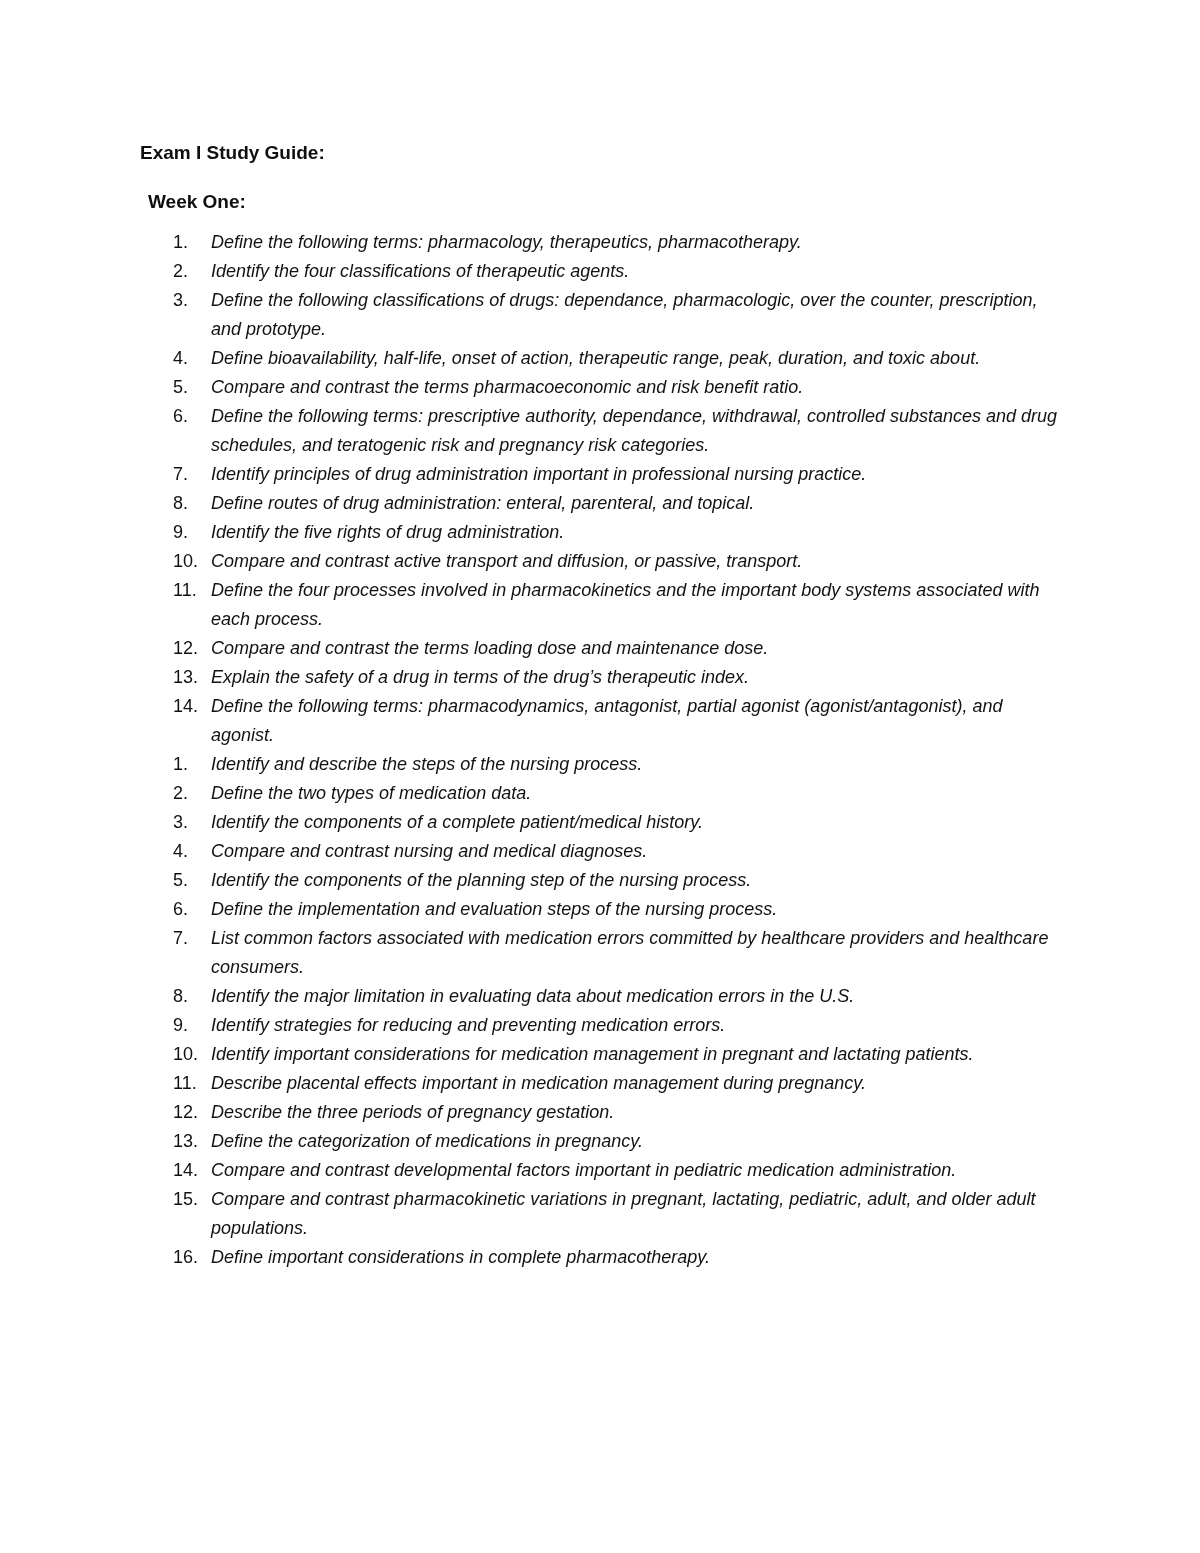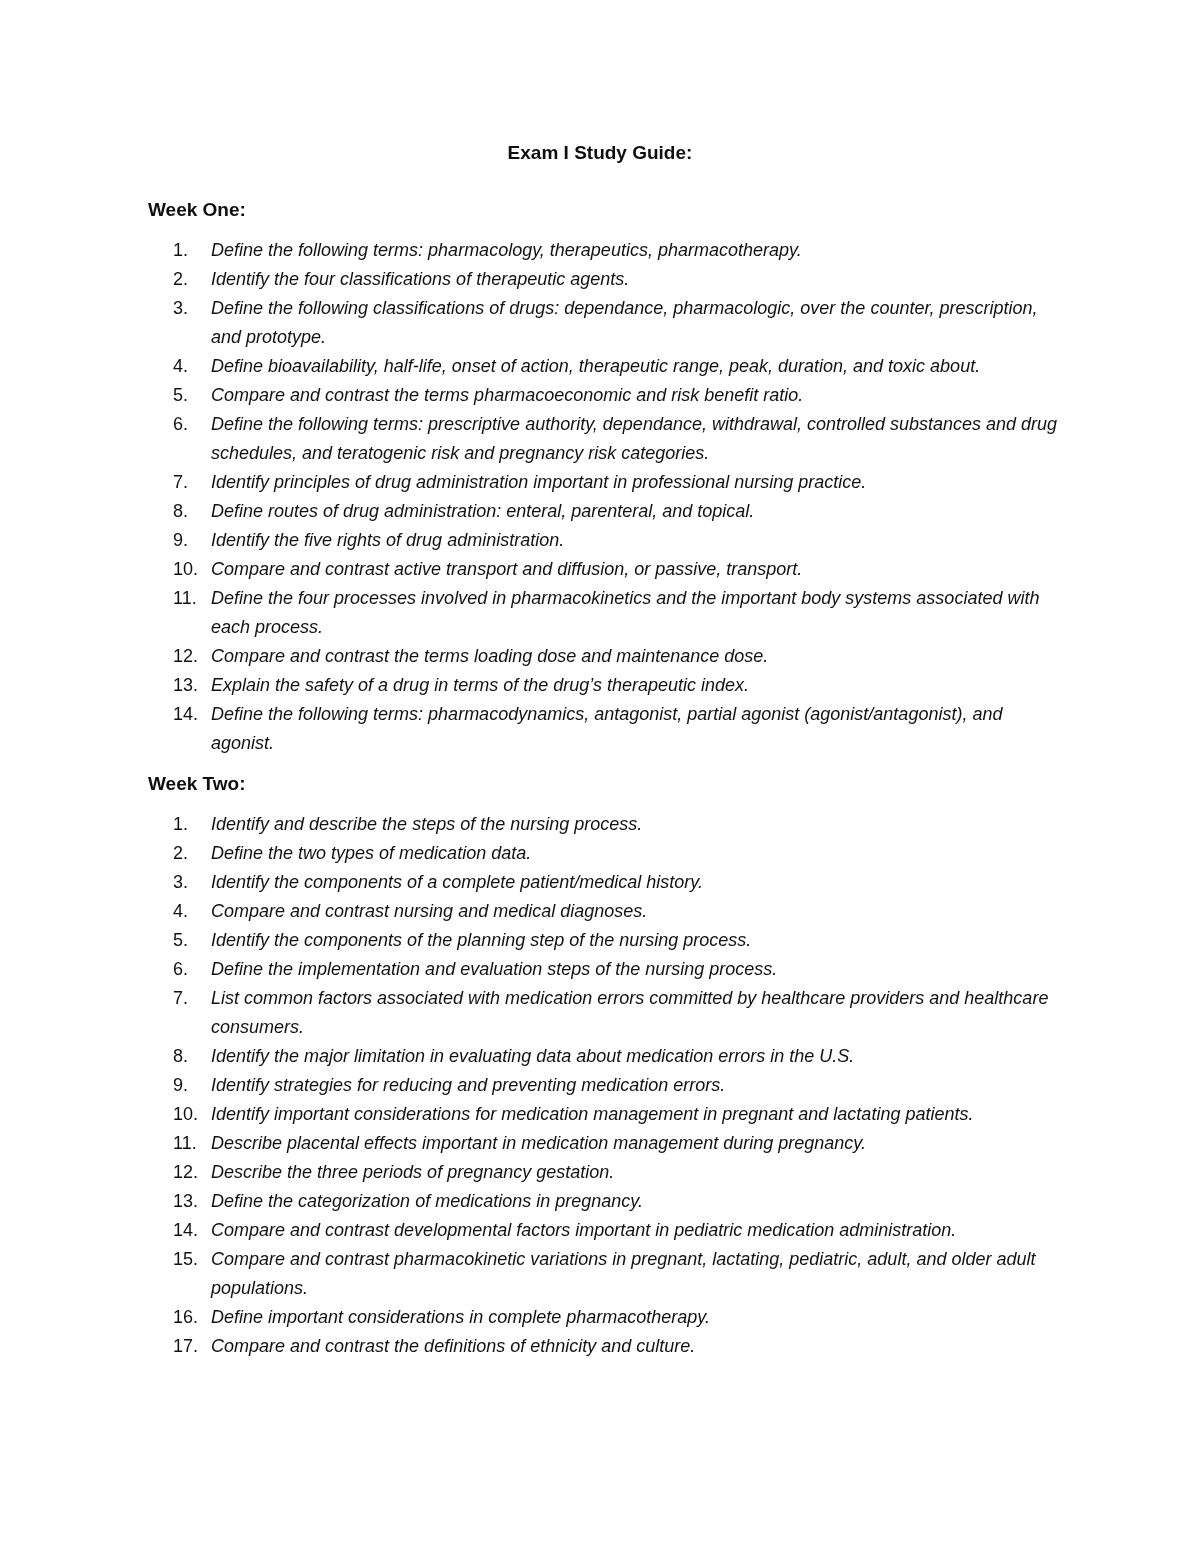--- a/index.html
+++ b/index.html
@@ -21,22 +21,21 @@
     overflow: hidden;
   }
   .doc-title, .week-heading {
     font-size: 19px;
     line-height: 29px;
     font-weight: 700;
     margin: 0;
     color: #0f0f0f;
   }
   .doc-title {
-    margin-bottom: 28px;
-    text-align: center;
+    margin-bottom: 20px;
   }
   .week-heading {
     margin: 11px 0 12px 8px;
   }
   ol.study-list {
     list-style: none;
     margin: 0;
     padding: 0 0 0 33px;
   }
   ol.study-list li.item {
@@ -115,21 +114,20 @@
           <span class="txt">Explain the safety of a drug in terms of the drug’s therapeutic index.</span>
         </li>
       <li class="item">
           <span class="num">14.</span>
           <span class="txt">Define the following terms: pharmacodynamics, antagonist, partial agonist (agonist/antagonist), and agonist.</span>
         </li>
     </ol>
   </section>
 
   <section>
-    <h2 class="week-heading">Week Two:</h2>
     <ol class="study-list">
       <li class="item">
           <span class="num">1.</span>
           <span class="txt">Identify and describe the steps of the nursing process.</span>
         </li>
       <li class="item">
           <span class="num">2.</span>
           <span class="txt">Define the two types of medication data.</span>
         </li>
       <li class="item">
@@ -181,20 +179,16 @@
           <span class="txt">Compare and contrast developmental factors important in pediatric medication administration.</span>
         </li>
       <li class="item">
           <span class="num">15.</span>
           <span class="txt">Compare and contrast pharmacokinetic variations in pregnant, lactating, pediatric, adult, and older adult populations.</span>
         </li>
       <li class="item">
           <span class="num">16.</span>
           <span class="txt">Define important considerations in complete pharmacotherapy.</span>
         </li>
-      <li class="item">
-          <span class="num">17.</span>
-          <span class="txt">Compare and contrast the definitions of ethnicity and culture.</span>
-        </li>
     </ol>
   </section>
 
 </div>
 
 </body></html>

